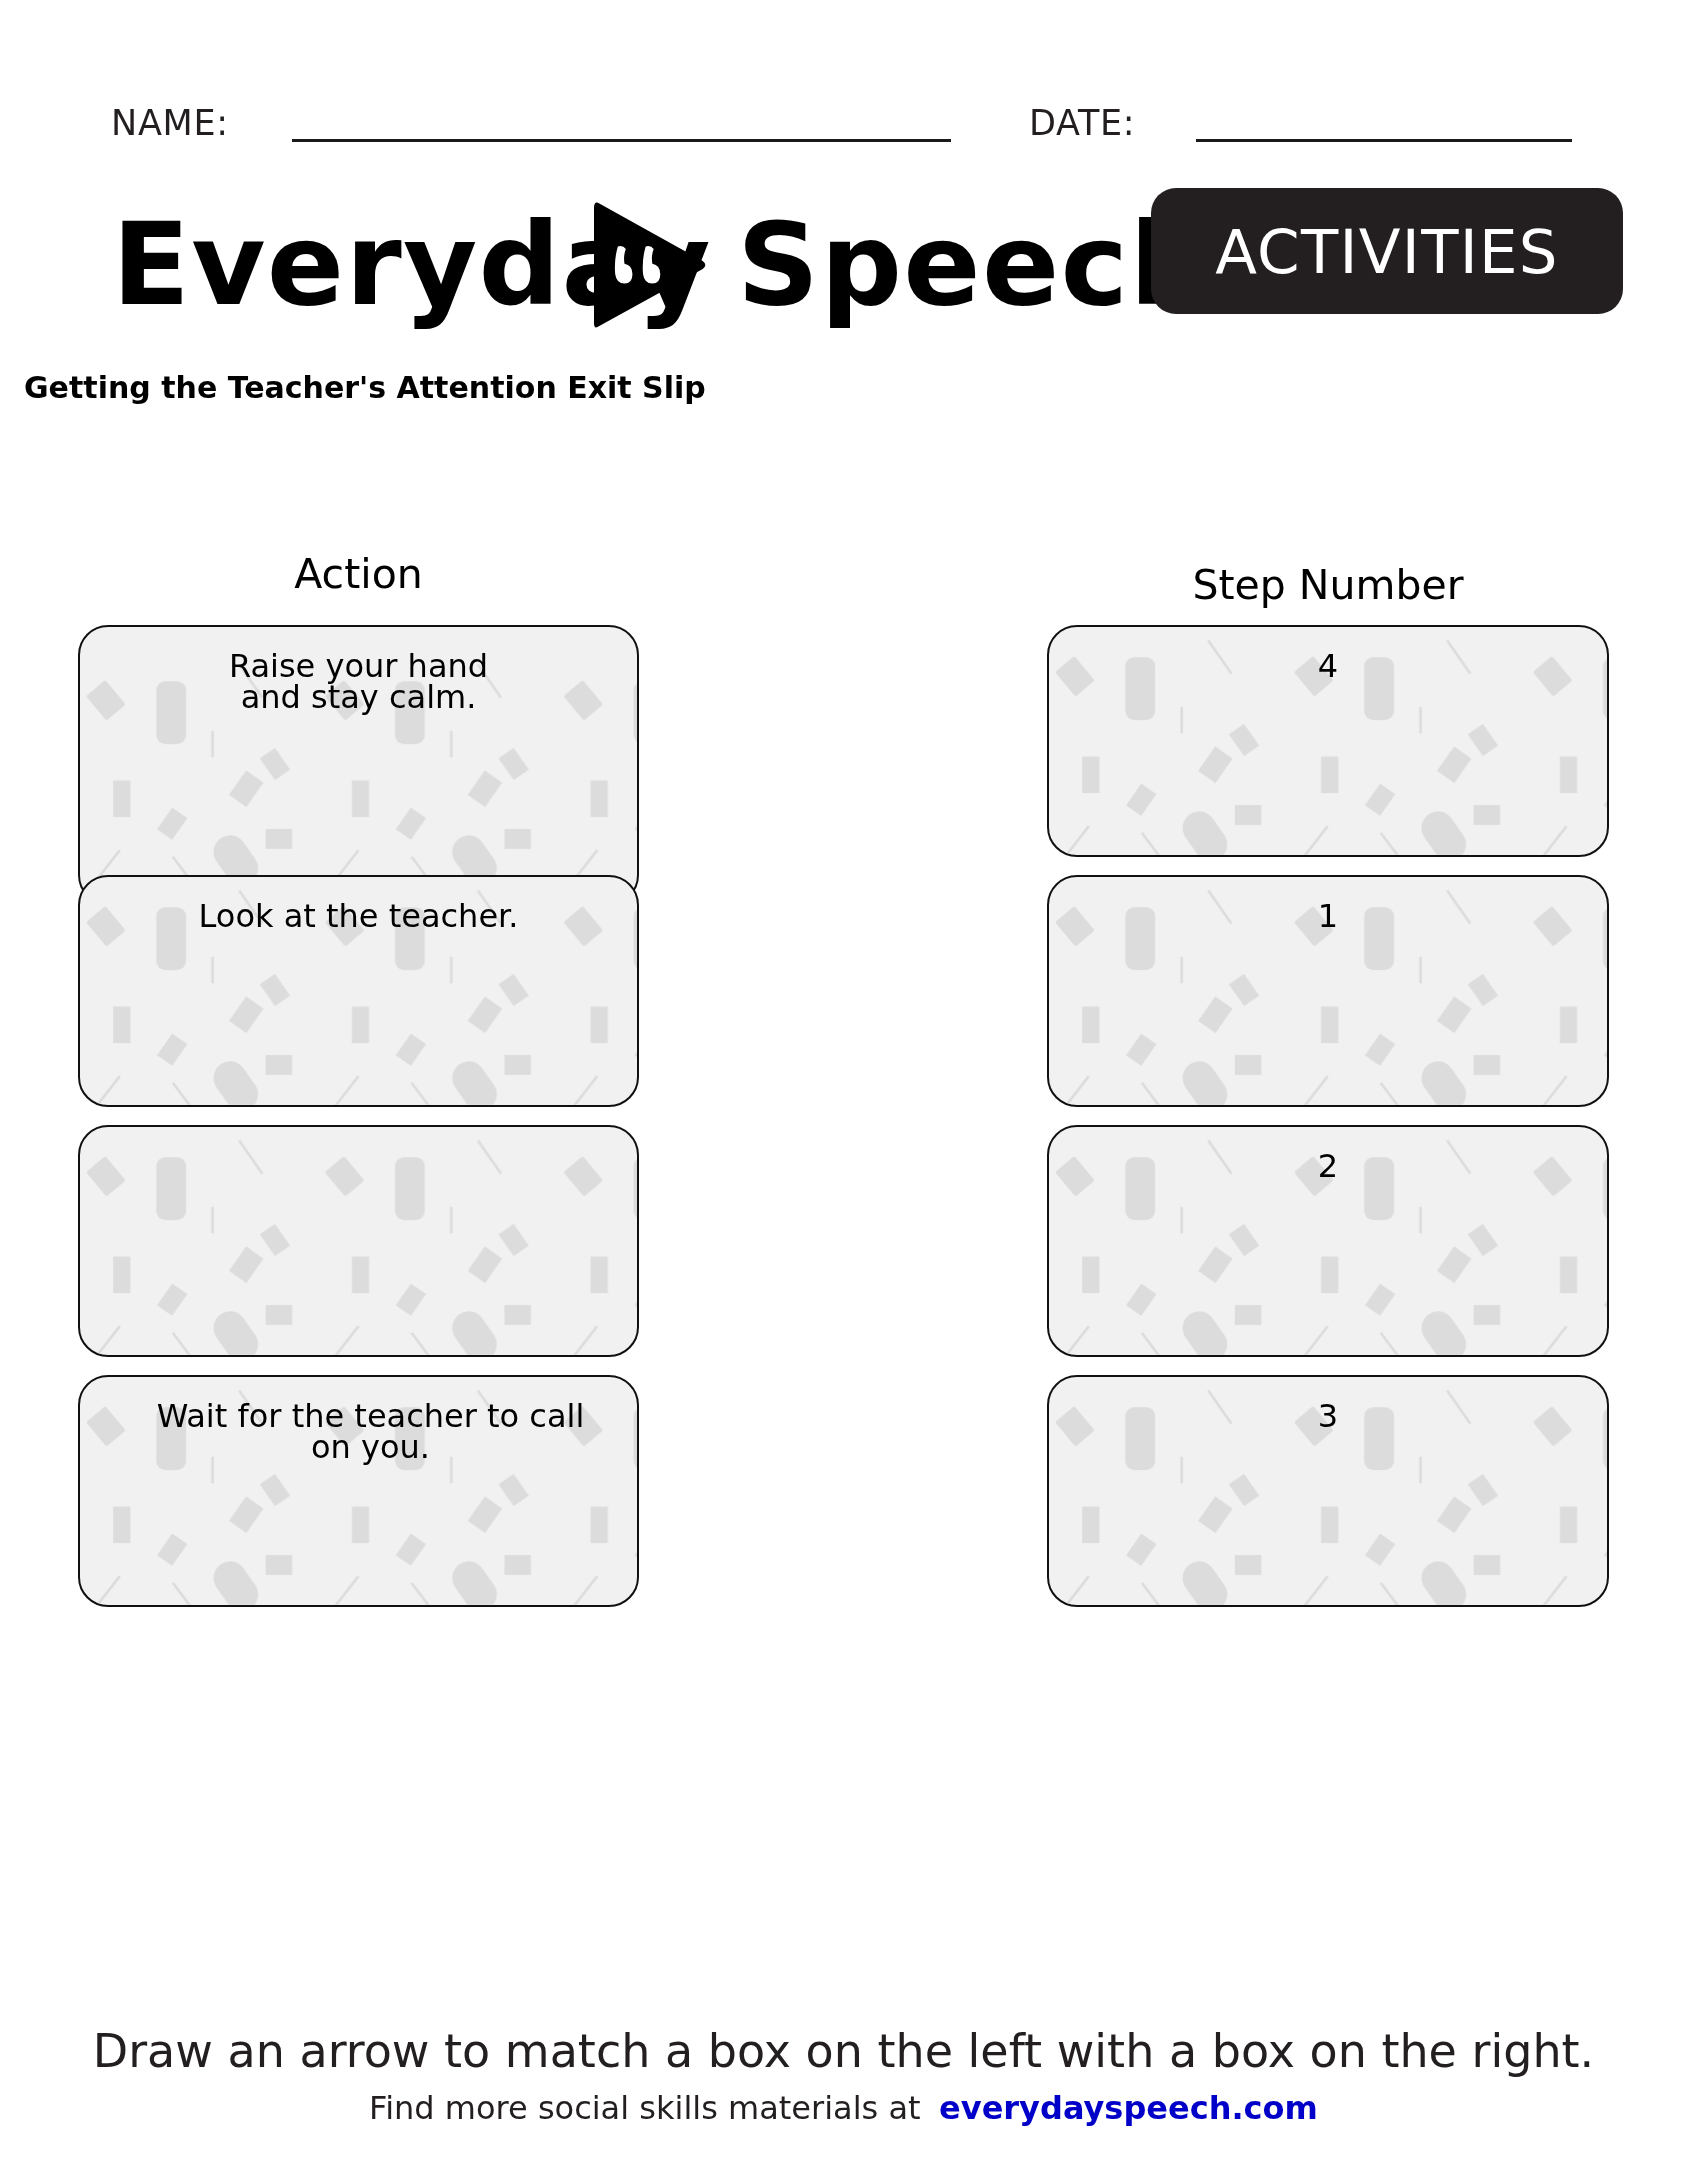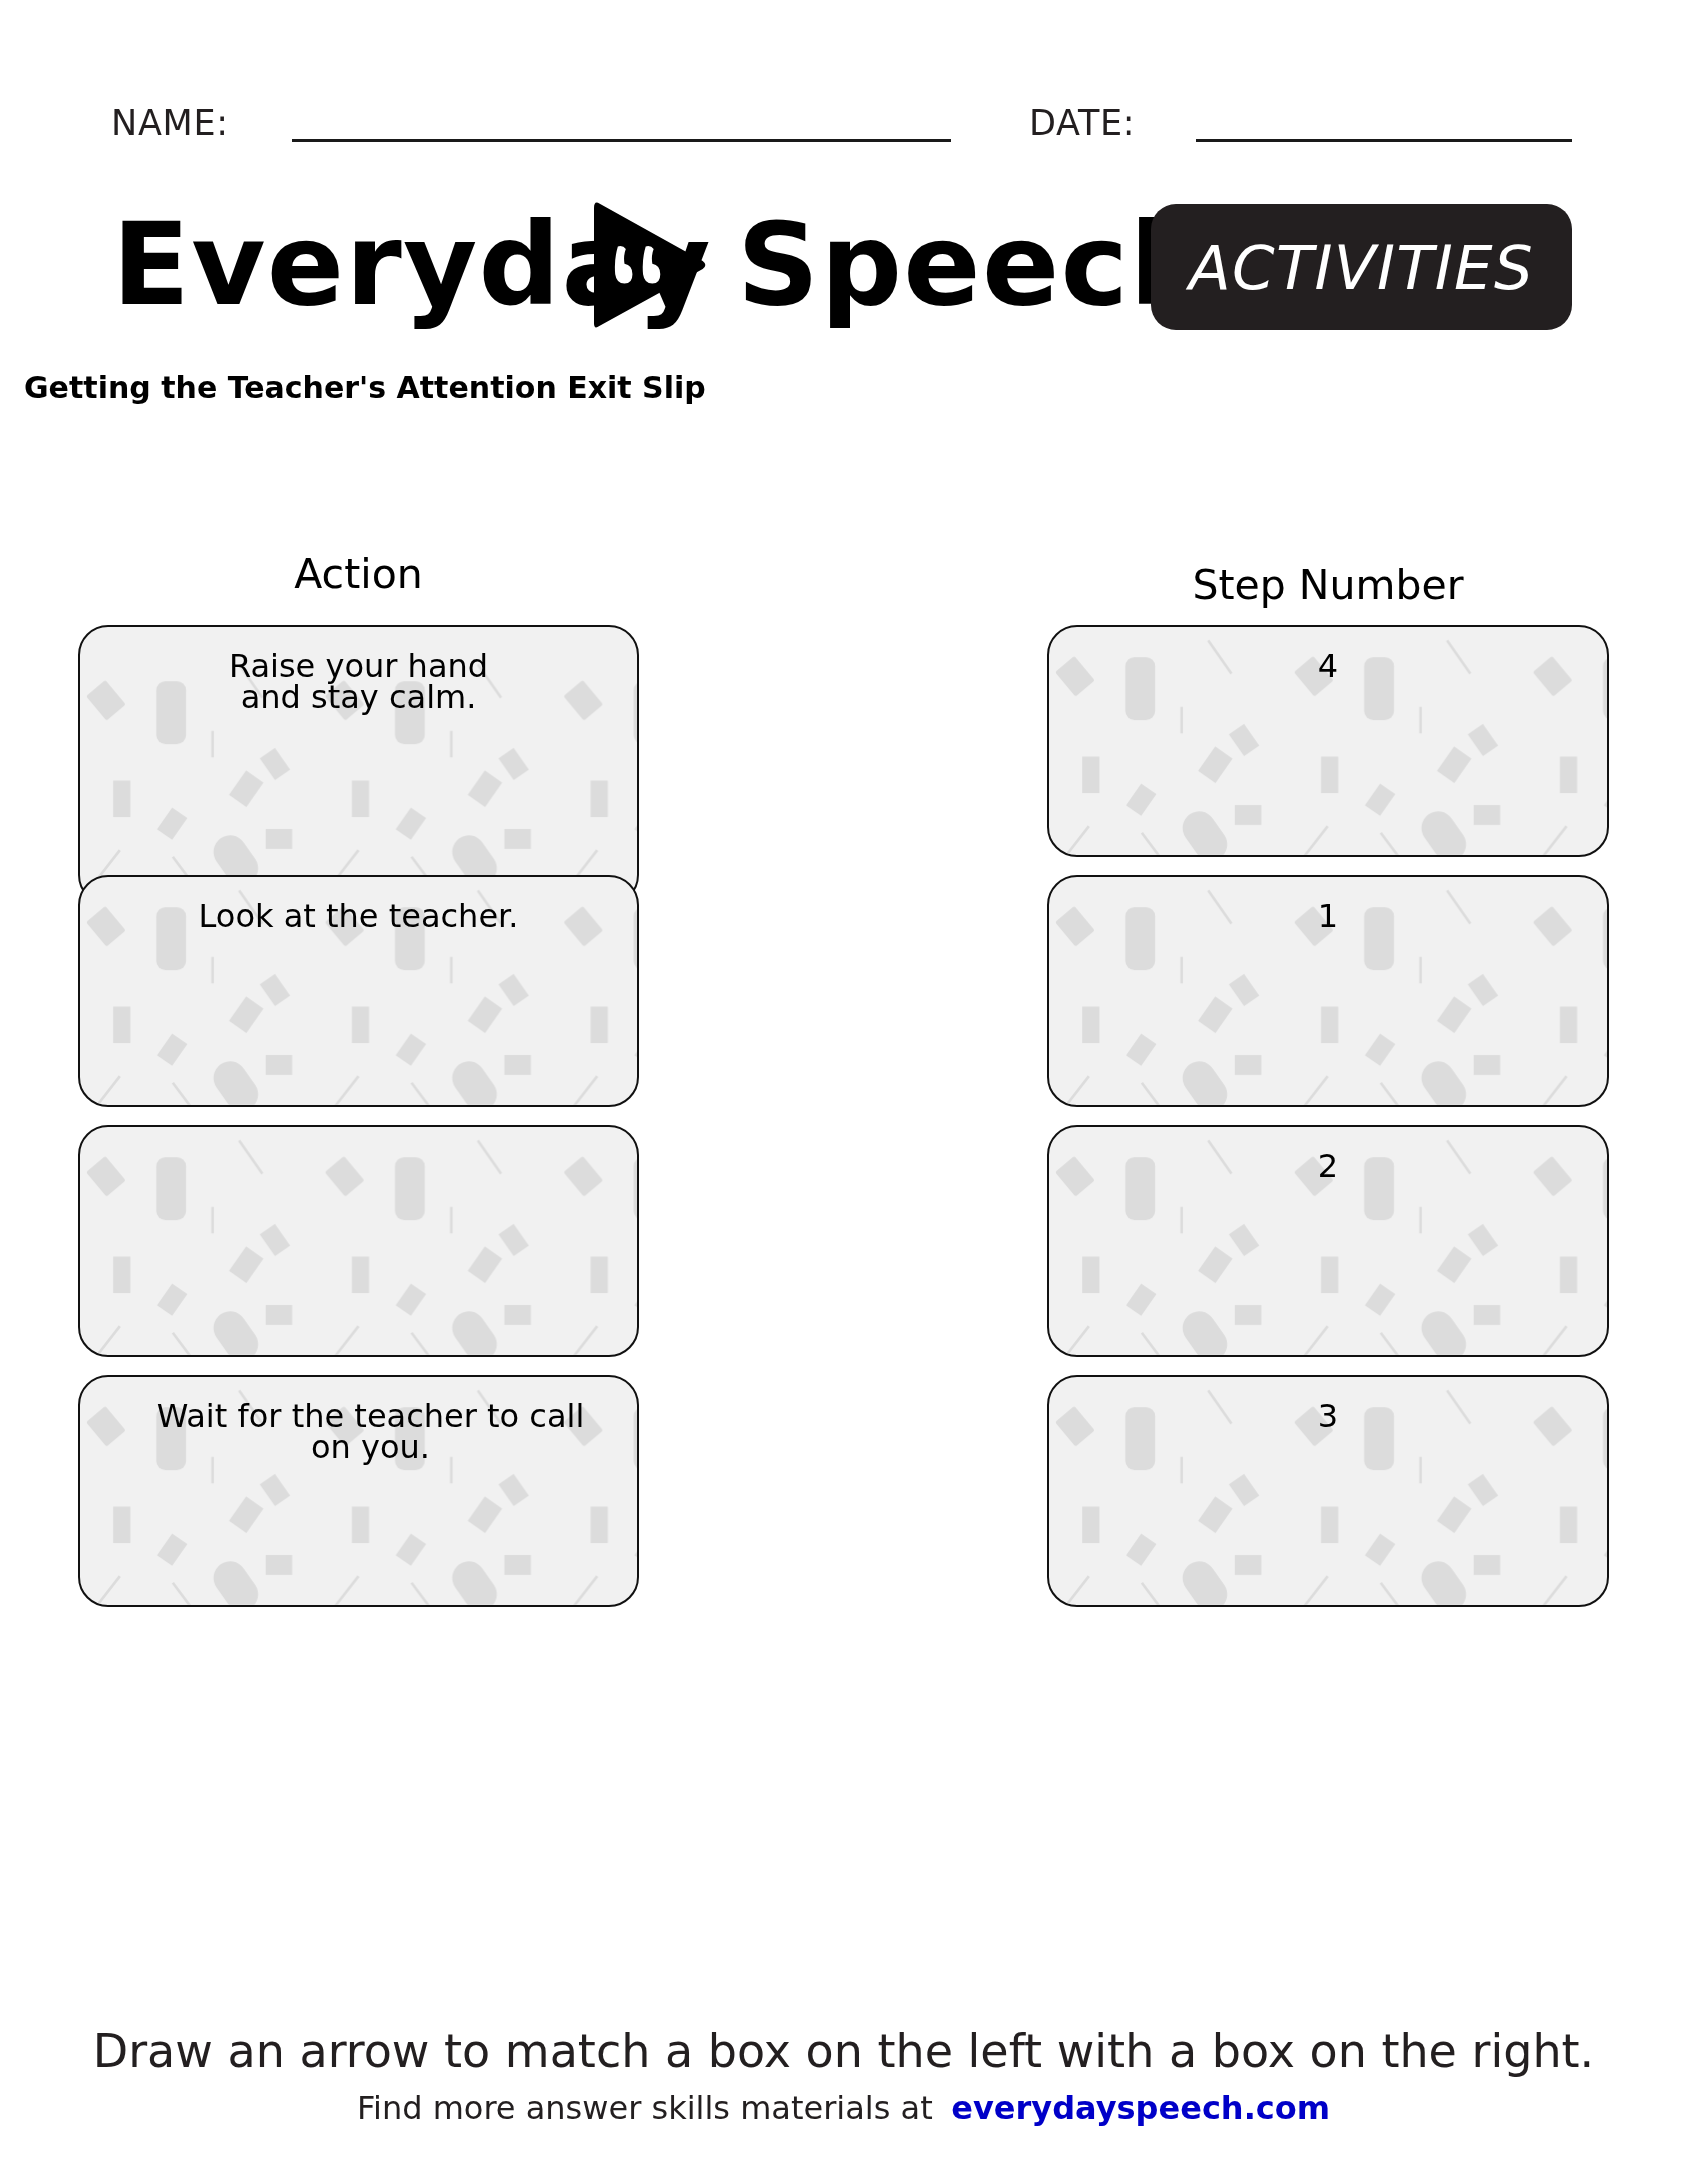--- a/index.html
+++ b/index.html
@@ -87,21 +87,21 @@
     <svg width="114" height="130" viewBox="0 0 172 196">
       <path d="M6 4 Q0 2 0 12 L0 186 Q0 196 8 190 L164 104 Q172 98 164 92 Z" fill="#000"></path>
       <g fill="#fff">
         <path d="M36 70 Q30 90 32 112 Q34 126 46 126 Q58 126 58 112 Q58 98 46 96 Q44 84 48 74 Q44 68 36 70 Z"></path>
         <path d="M78 70 Q72 90 74 112 Q76 126 88 126 Q100 126 100 112 Q100 98 88 96 Q86 84 90 74 Q86 68 78 70 Z"></path>
       </g>
     </svg>
   </span>
   <span class="abs logo-word" style="left:625px; top:16px;">Speech</span>
 </div>
-<div class="abs activities-badge" style="left:1151px; top:204px; width:421px; height:126px;font-style:italic;">ACTIVITIES</div>
+<div class="abs activities-badge" style="left:1151px; top:188px; width:472px; height:126px;">ACTIVITIES</div>
 
 <div class="abs page-title" style="top:370px;">Getting the Teacher's Attention Exit Slip</div>
 
 <div class="abs col-header" style="left:78px; width:561px; top:554px;">Action</div>
 <div class="abs col-header" style="left:1047px; width:562px; top:554px;margin-top:11px;">Step Number</div>
 
 <div class="card" style="left:78px; top:625px; width:561px; height:280px;">
   <svg class="card-pattern" width="100%" height="100%" viewBox="0 0 840 343">
       <rect width="100%" height="100%" fill="url(#school-pattern)"></rect>
     </svg>
@@ -145,15 +145,15 @@
 </div>
 <div class="card" style="left:1047px; top:1375px; width:562px; height:232px;">
   <svg class="card-pattern" width="100%" height="100%" viewBox="0 0 841 343">
       <rect width="100%" height="100%" fill="url(#school-pattern)"></rect>
     </svg>
   <div class="card-text">3</div>
 </div>
 
 <div class="abs instruction" style="top:2024px;">Draw an arrow to match a box on the left with a box on the right.</div>
 <div class="abs footer-line" style="top:2089px;">
-  <span>Find more answer skills materials at</span><a class="footer-link">everydayspeech.com</a>
+  <span>Find more social skills materials at</span><a class="footer-link">everydayspeech.com</a>
 </div>
 
 
 </body></html>

